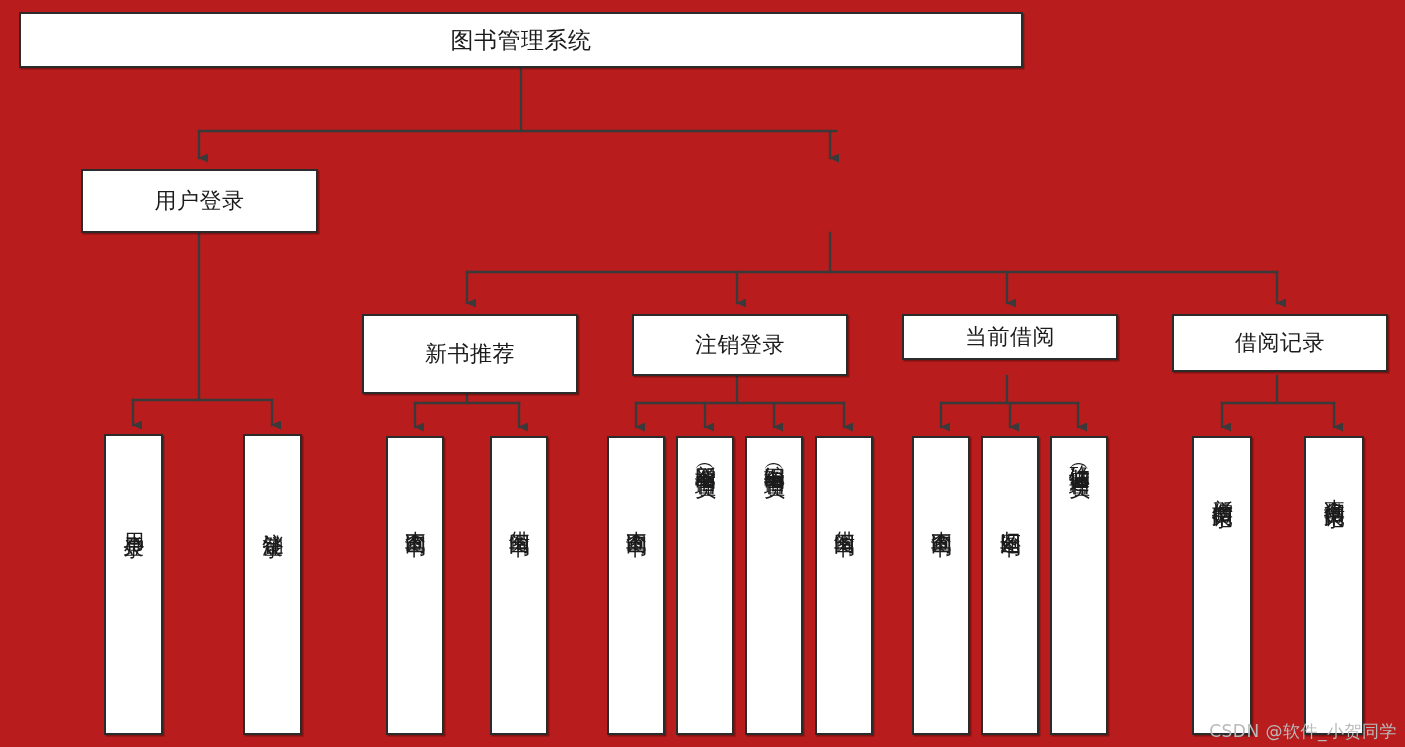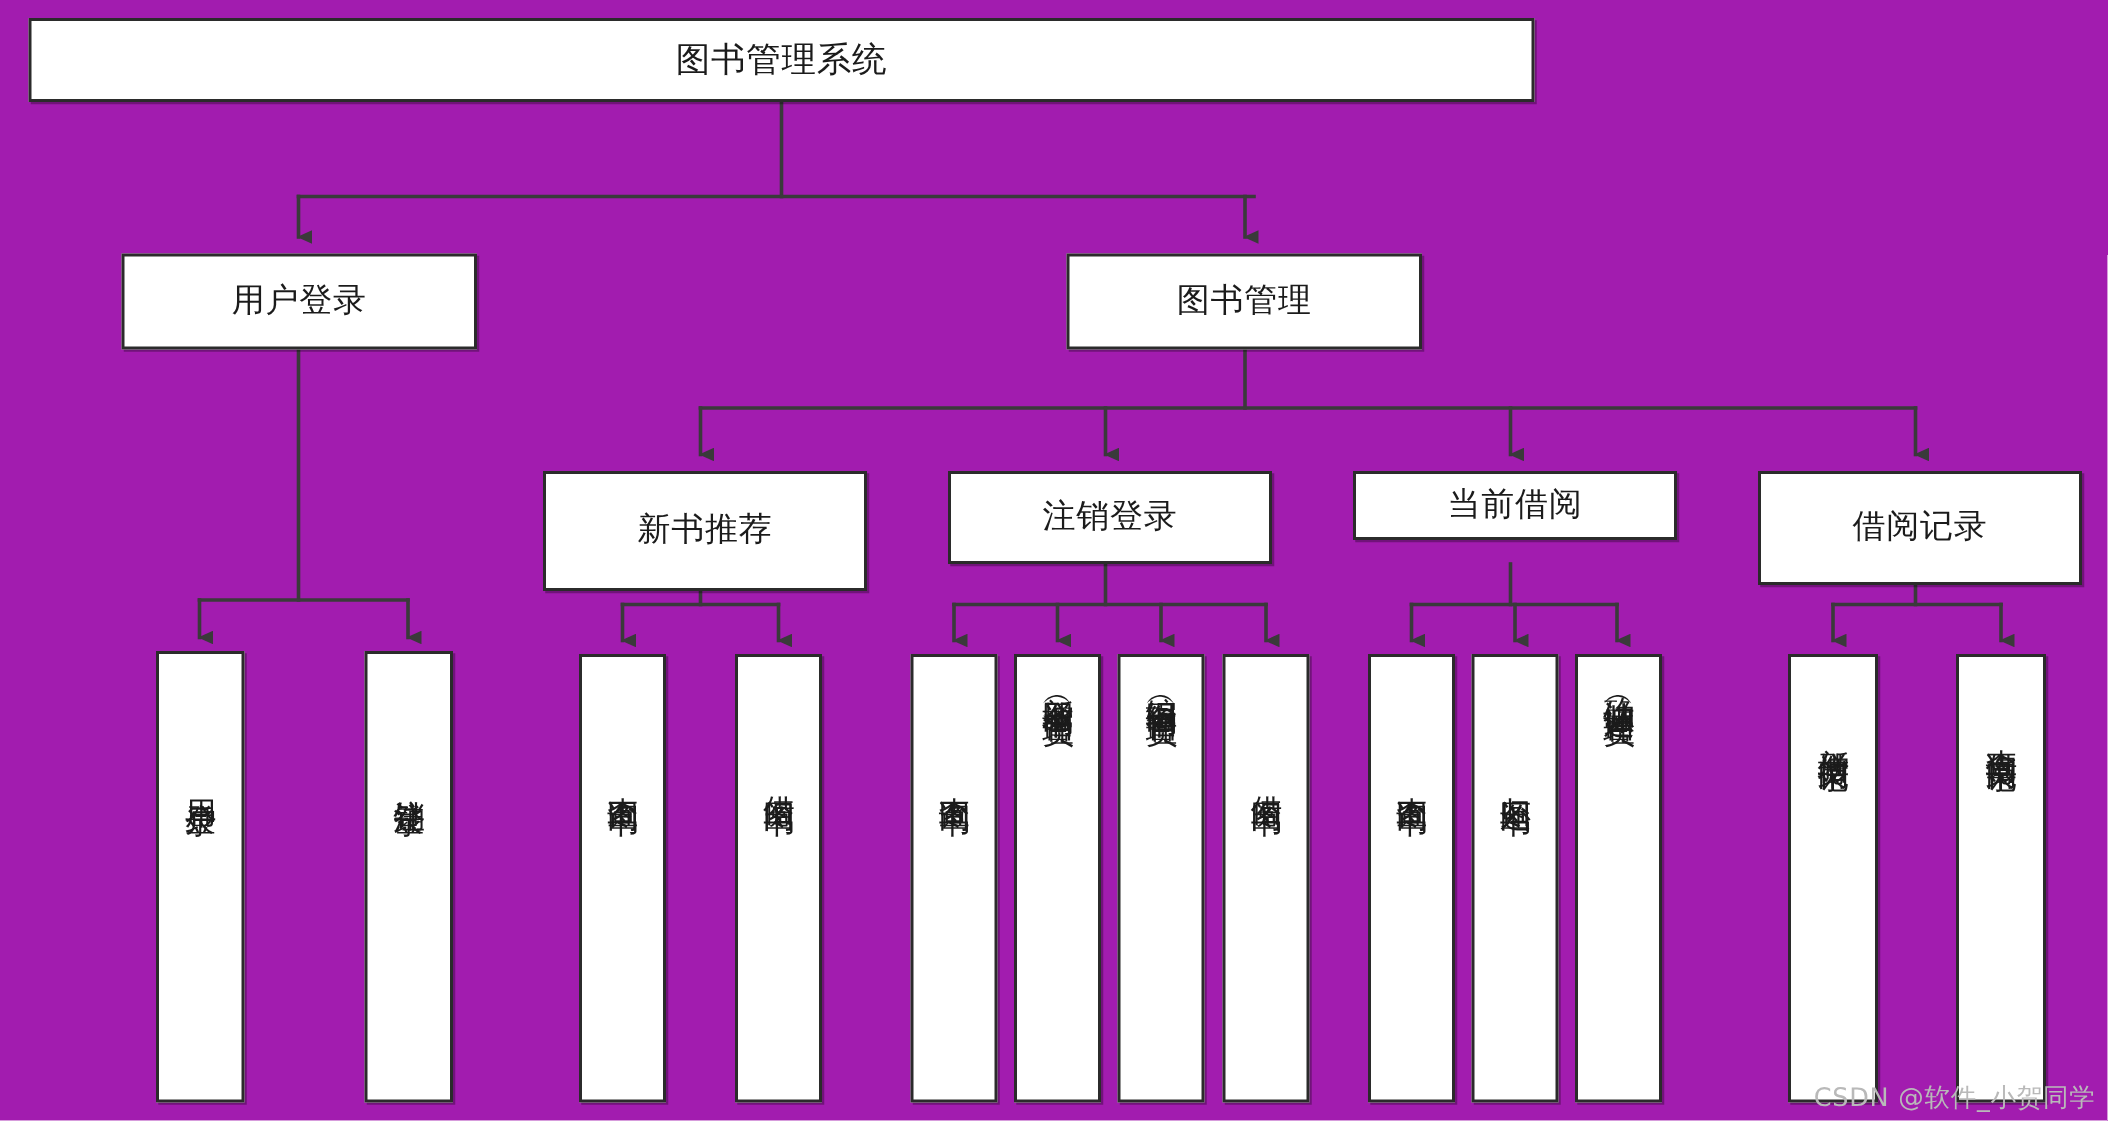--- a/index.html
+++ b/index.html
@@ -8,21 +8,21 @@
     padding: 0;
     background: #ffffff;
   }
   body {
     font-family: "DejaVu Sans", "Liberation Sans", sans-serif;
   }
   #diagram-root {
     position: relative;
     width: 1405px;
     height: 747px;
-    background: #a21caf;
+    background: #b91c1c;
     overflow: hidden;
   }
   #edge-layer {
     position: absolute;
     left: 0;
     top: 0;
     width: 1405px;
     height: 747px;
     pointer-events: none;
   }
@@ -135,34 +135,31 @@
     </g>
   </svg>
 
   <div class="node horiz root" style="left:19px; top:12px; width:1004px; height:56px;">
     <span class="label">图书管理系统</span>
   </div>
 
   <div class="node horiz" style="left:81px; top:169px; width:237px; height:64px;">
     <span class="label">用户登录</span>
   </div>
-  <div class="node horiz" style="left:711px; top:169px; width:237px; height:64px;">
-    <span class="label">图书管理</span>
-  </div>
 
   <div class="node horiz" style="left:362px; top:314px; width:216px; height:80px;">
     <span class="label">新书推荐</span>
   </div>
   <div class="node horiz" style="left:632px; top:314px; width:216px; height:62px;">
     <span class="label">注销登录</span>
   </div>
   <div class="node horiz" style="left:902px; top:314px; width:216px; height:46px;">
     <span class="label">当前借阅</span>
   </div>
-  <div class="node horiz" style="left:1172px; top:314px; width:216px; height:76px;">
+  <div class="node horiz" style="left:1172px; top:314px; width:216px; height:58px;">
     <span class="label">借阅记录</span>
   </div>
 
   <div class="node vert" style="left:104px; top:434px; width:59px; height:301px; padding-top:80px;">
     <span class="label">用户登录</span>
   </div>
   <div class="node vert" style="left:243px; top:434px; width:59px; height:301px; padding-top:80px;">
     <span class="label">注销登录</span>
   </div>
 

